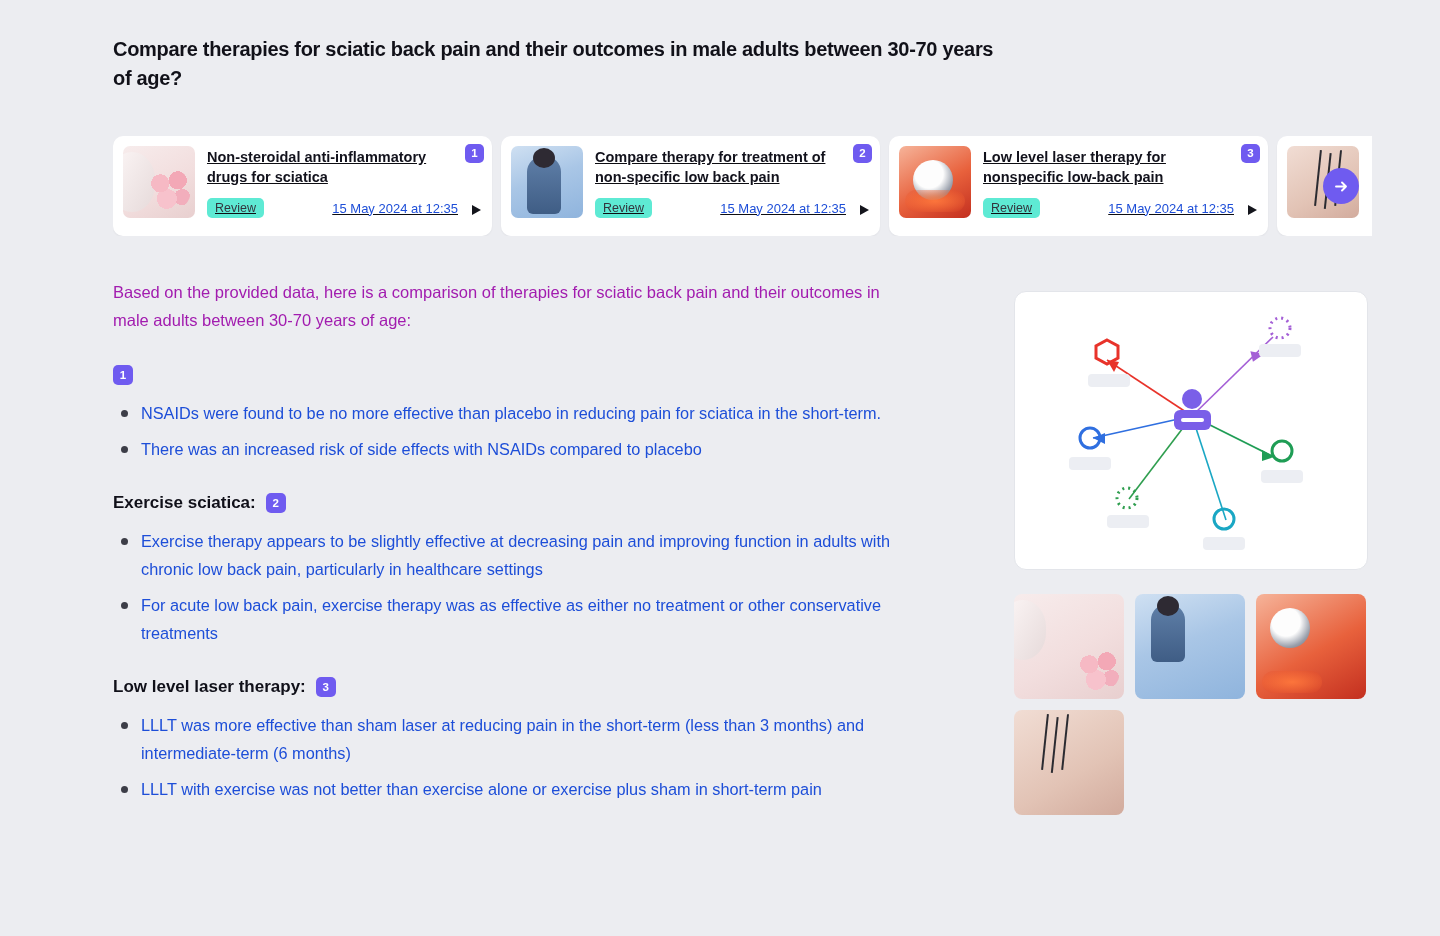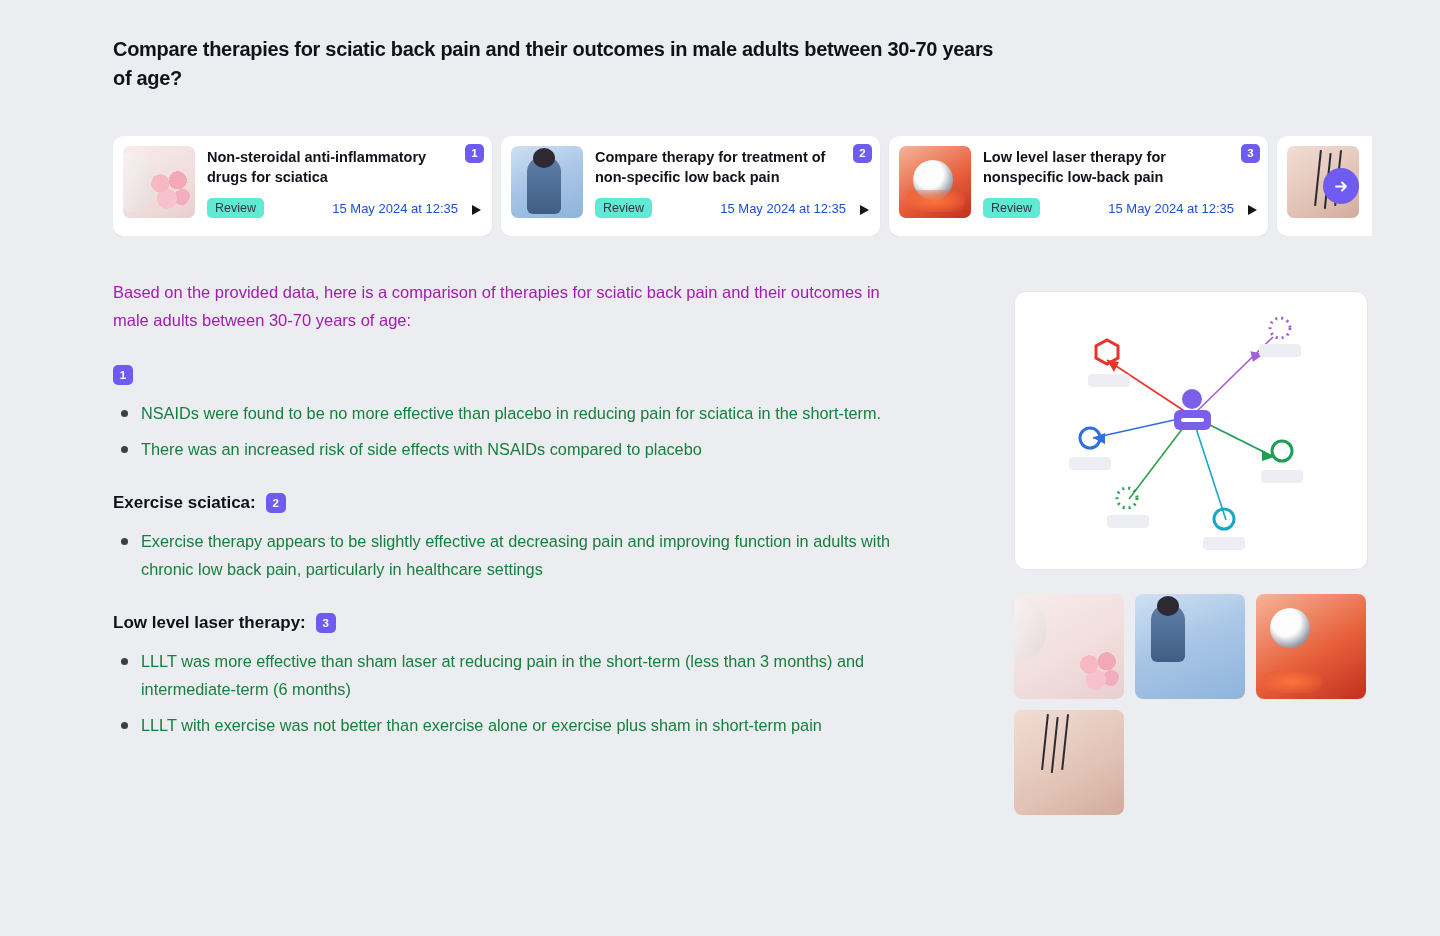--- a/index.html
+++ b/index.html
@@ -59,20 +59,21 @@
   }
   .card-body {
     margin-left: 12px;
     flex: 1 1 auto;
     min-width: 0;
     height: 72px;
     display: flex;
     flex-direction: column;
     justify-content: space-between;
     padding-top: 2px;
+    text-decoration: underline;
   }
   .card-title {
     font-size: 14.5px;
     font-weight: bold;
     line-height: 1.35;
     color: #12121c;
     padding-right: 26px;
   }
   .card-meta {
     display: flex;
@@ -203,21 +204,21 @@
   ul.bullets {
     list-style: none;
     margin: 0 0 30px 0;
     padding: 0;
   }
   ul.bullets li {
     position: relative;
     padding-left: 28px;
     font-size: 16.3px;
     line-height: 1.72;
-    color: #15803d;
+    color: #1d4ed8;
     margin-bottom: 8px;
     max-width: 820px;
   }
   ul.bullets li::before {
     content: "";
     position: absolute;
     left: 8px; top: 11px;
     width: 7px; height: 7px;
     border-radius: 50%;
     background: #3c3d47;
@@ -331,20 +332,21 @@
       <li>NSAIDs were found to be no more effective than placebo in reducing pain for sciatica in the short-term.</li>
       <li>There was an increased risk of side effects with NSAIDs compared to placebo</li>
     </ul>
 
     <div class="sec-head">
       <span>Exercise sciatica:</span>
       <span class="sec-num">2</span>
     </div>
     <ul class="bullets">
       <li>Exercise therapy appears to be slightly effective at decreasing pain and improving function in adults with chronic low back pain, particularly in healthcare settings</li>
+      <li>For acute low back pain, exercise therapy was as effective as either no treatment or other conservative treatments</li>
     </ul>
 
     <div class="sec-head">
       <span>Low level laser therapy:</span>
       <span class="sec-num">3</span>
     </div>
     <ul class="bullets">
       <li>LLLT was more effective than sham laser at reducing pain in the short-term (less than 3 months) and intermediate-term (6 months)</li>
       <li class="faded">LLLT with exercise was not better than exercise alone or exercise plus sham in short-term pain</li>
     </ul>

